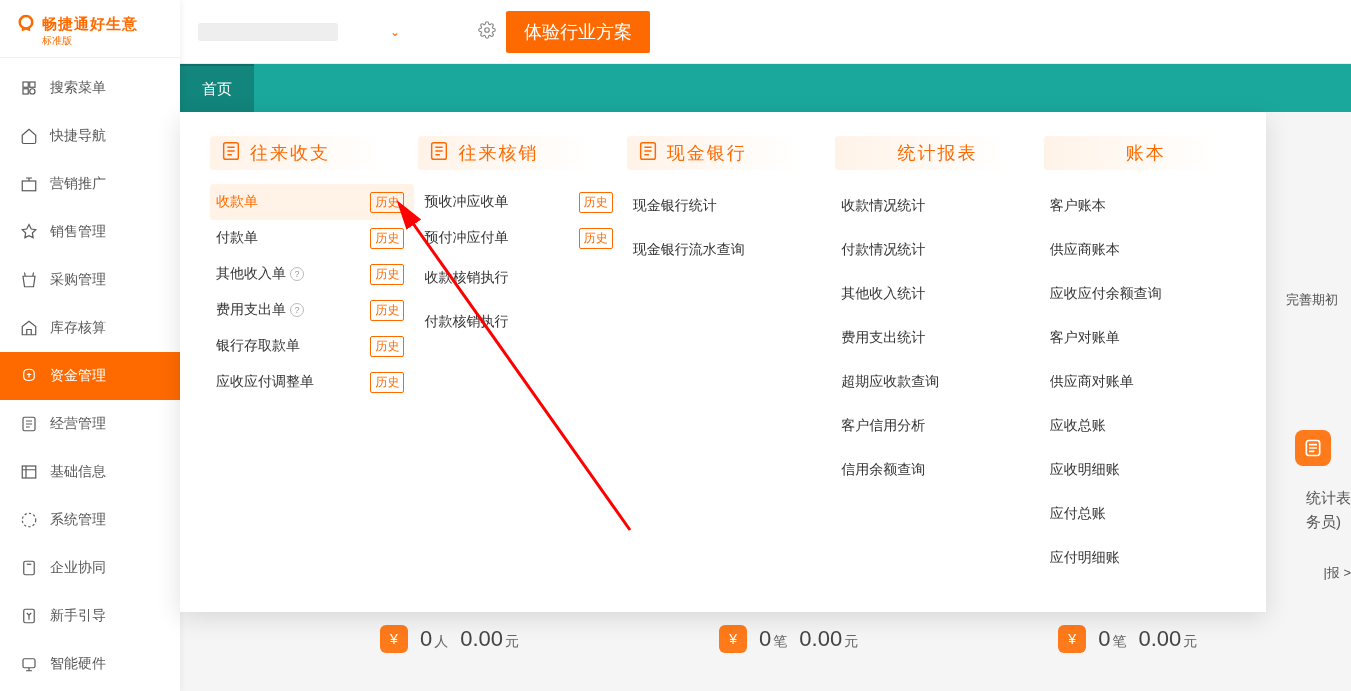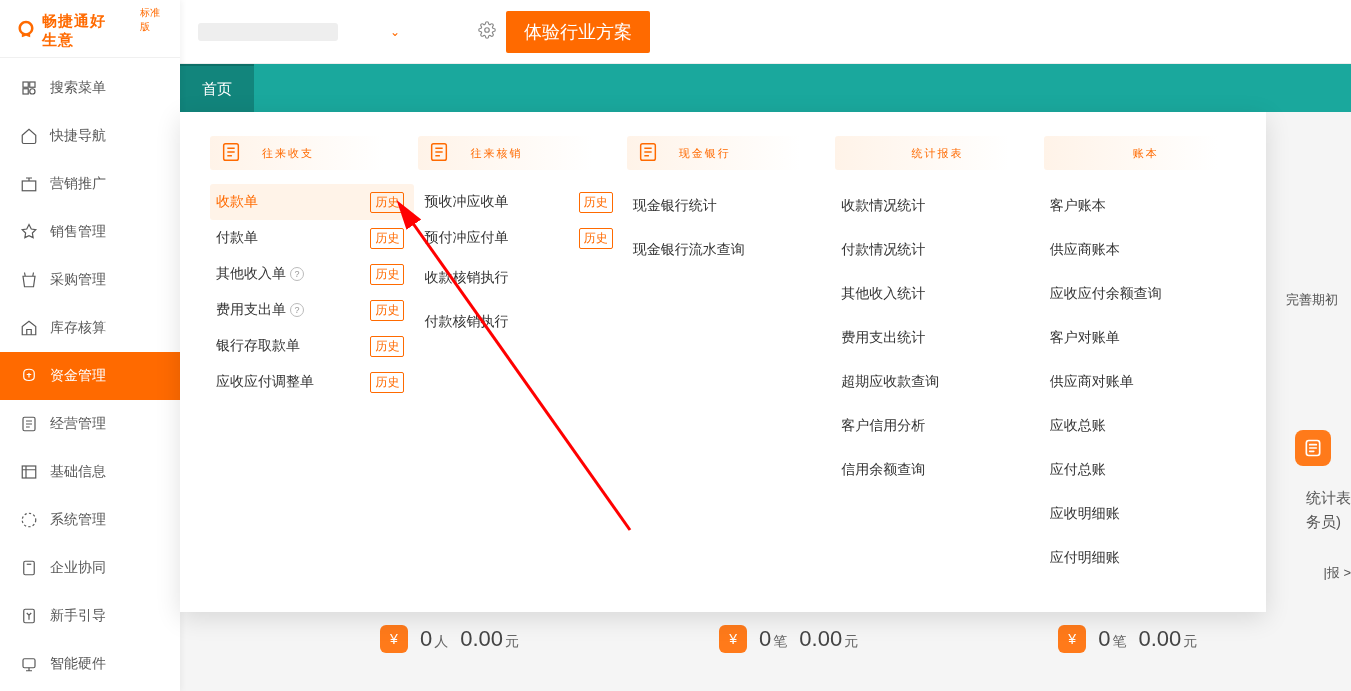--- a/index.html
+++ b/index.html
@@ -19,20 +19,21 @@
       width: 180px;
       height: 100%;
       background: #fff;
       box-shadow: 2px 0 6px rgba(0,0,0,0.05);
       z-index: 10;
     }
     .logo-area {
       height: 58px;
       padding: 8px 16px 4px 16px;
       display: flex;
+      flex-direction: column;
       justify-content: center;
       border-bottom: 1px solid #f0f0f0;
     }
     .logo-row { display: flex; align-items: center; gap: 6px; }
     .logo-mark { color: #ff6a00; font-size: 20px; font-weight: bold; line-height: 1; }
     .logo-text { color: #ff6a00; font-size: 15px; font-weight: 600; letter-spacing: 1px; }
     .logo-sub { color: #ff6a00; font-size: 10px; margin-left: 26px; margin-top: -2px; }
     .nav { padding-top: 6px; }
     .nav-item {
       display: flex; align-items: center;
@@ -111,22 +112,22 @@
       left: 180px; top: 112px;
       width: 1086px; height: 500px;
       background: #fff;
       box-shadow: 0 6px 24px rgba(0,0,0,0.12);
       padding: 24px 18px 30px 30px;
       display: flex; gap: 4px;
       z-index: 20;
     }
     .mega-col { flex: 1; }
     .mega-header {
-      display: flex; align-items: center; gap: 20px;
-      color: #ff6a00; font-size: 11px; letter-spacing: 2px;
+      display: flex; align-items: center; gap: 8px;
+      color: #ff6a00; font-size: 18px; letter-spacing: 2px;
       padding: 6px 10px 6px 6px; height: 34px;
       margin-bottom: 14px;
     }
     .mega-header.shaded {
       background: linear-gradient(90deg, #fff3e8 0%, #fff 85%);
       border-radius: 3px;
       padding-left: 10px;
     }
     .mega-header.centered { justify-content: center; }
     .mega-header .hdr-icon { width: 22px; height: 22px; }
@@ -427,22 +428,22 @@
     <div class="mega-col">
       <div class="mega-header shaded centered">
         <span>账本</span>
       </div>
       <div class="mega-plain-item">客户账本</div>
       <div class="mega-plain-item">供应商账本</div>
       <div class="mega-plain-item">应收应付余额查询</div>
       <div class="mega-plain-item">客户对账单</div>
       <div class="mega-plain-item">供应商对账单</div>
       <div class="mega-plain-item">应收总账</div>
+      <div class="mega-plain-item">应收明细账</div>
       <div class="mega-plain-item">应付总账</div>
-      <div class="mega-plain-item">应收明细账</div>
       <div class="mega-plain-item">应付明细账</div>
     </div>
   </div>
 
 <svg class="arrow-svg" viewBox="0 0 260 350">
   <defs>
     <marker id="arrowhead" markerWidth="10" markerHeight="10" refX="8" refY="3" orient="auto">
       <polygon points="0 0, 10 3, 0 6" fill="#ff0000"></polygon>
     </marker>
   </defs>

